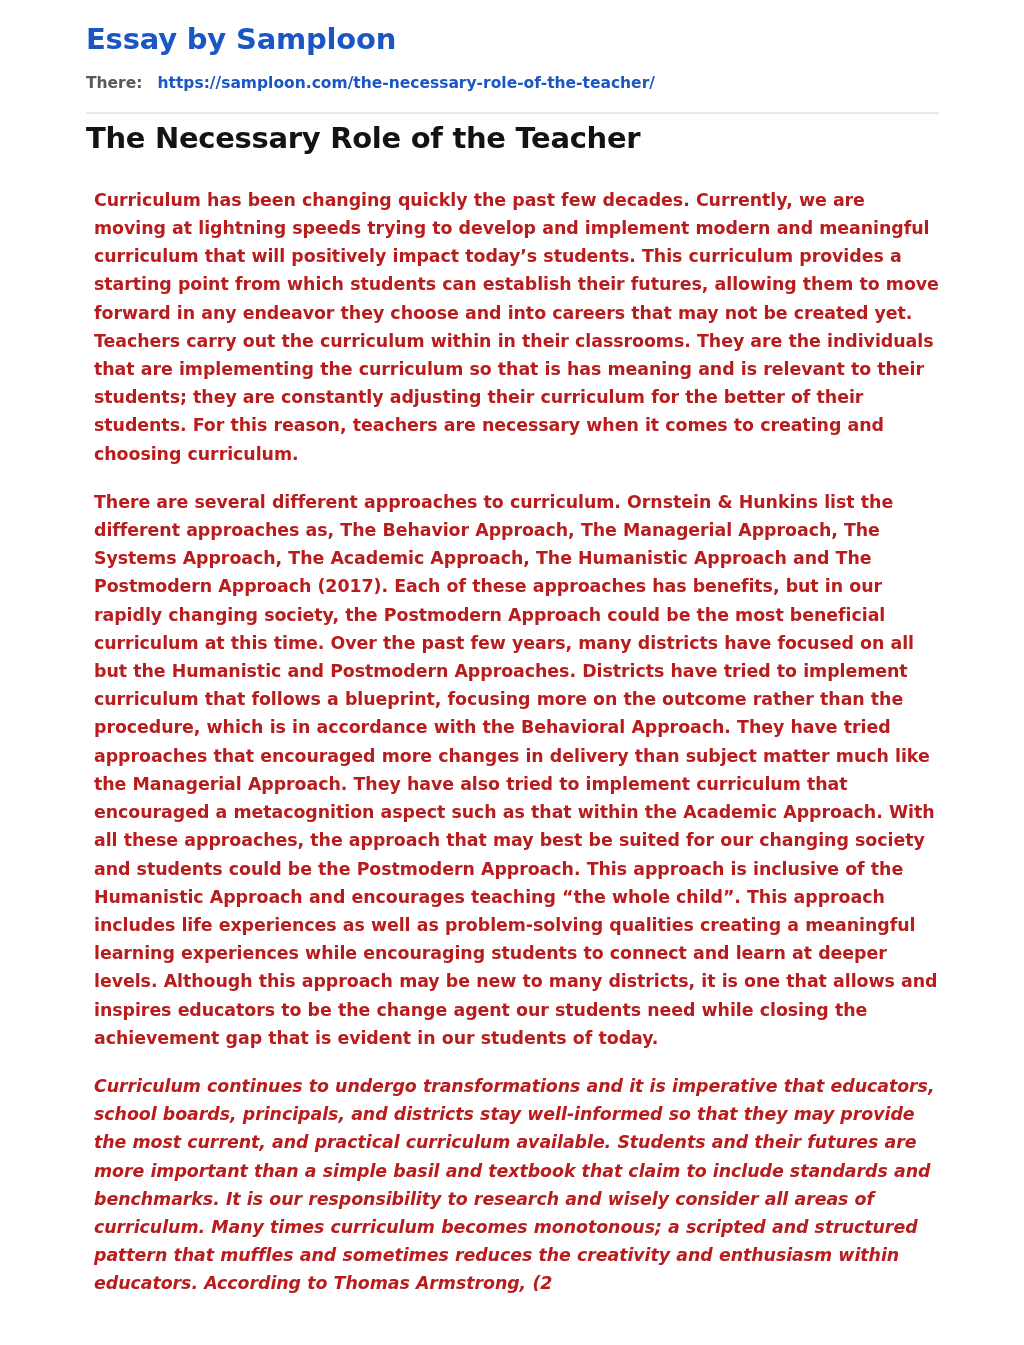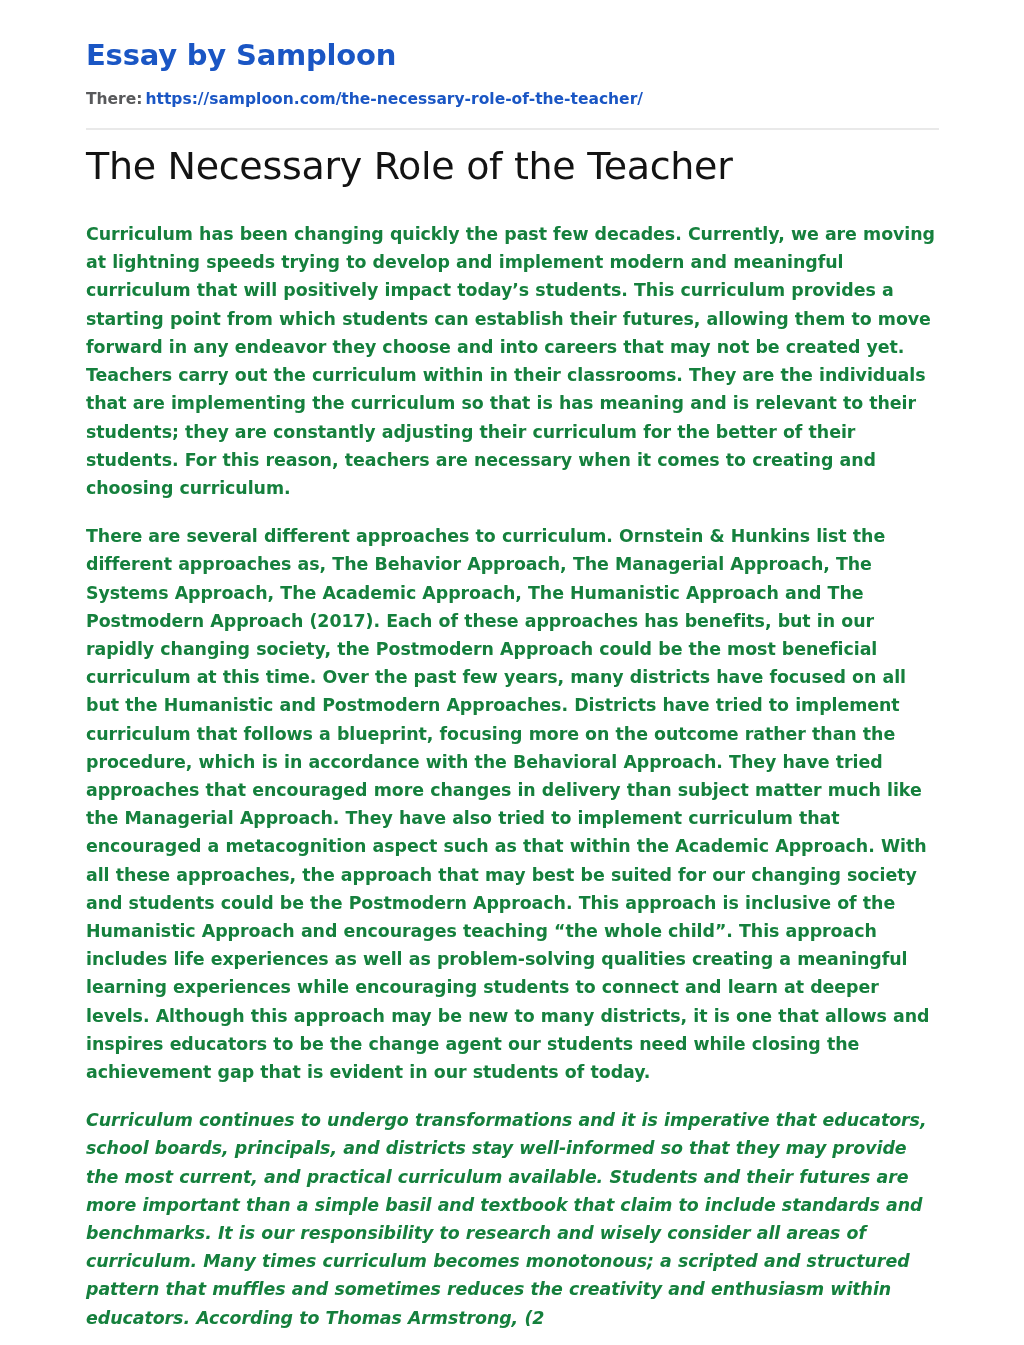--- a/index.html
+++ b/index.html
@@ -26,21 +26,21 @@
 
   .content {
     position: absolute;
     left: 86px;
     top: 0;
     width: 853px;
   }
 
   
   .masthead {
-    padding-top: 40px;
+    padding-top: 24px;
   }
   .brand {
     font-size: 29px;
     font-weight: 700;
     color: #1a56c4;
     letter-spacing: -0.2px;
     line-height: 1.1;
     margin: 0;
     white-space: nowrap;
   }
@@ -52,52 +52,52 @@
     white-space: nowrap;
   }
   .source-label {
     color: #58595b;
     font-weight: 600;
   }
   .source-link {
     color: #1a56c4;
     font-weight: 700;
     text-decoration: none;
-    margin-left: 3px;
+    margin-left: 15px;
     word-break: break-all;
   }
 
   .divider {
     margin-top: 17px;
     height: 2px;
     background: #e9e9e9;
     width: 853px;
   }
 
   
   .doc-title {
     margin: 0;
-    padding-top: 13px;
-    font-size: 38px;
-    font-weight: 400;
+    padding-top: 6px;
+    font-size: 29px;
+    font-weight: 700;
     color: #131313;
     letter-spacing: -0.3px;
     line-height: 1.25;
   }
 
   
   .article {
     padding-top: 30px;
   }
   .para {
-    margin: 0 0 20px 0;
+    margin: 0 0 20px 8px;
     font-size: 17.4px;
     line-height: 28.2px;
     font-weight: 600;
-    color: #15803d;
+    color: #b91c1c;
     text-align: left;
     letter-spacing: -0.05px;
     word-spacing: 0.2px;
   }
   .para:last-child {
     margin-bottom: 0;
     font-style: italic;
   }
 </style>
 </head>

